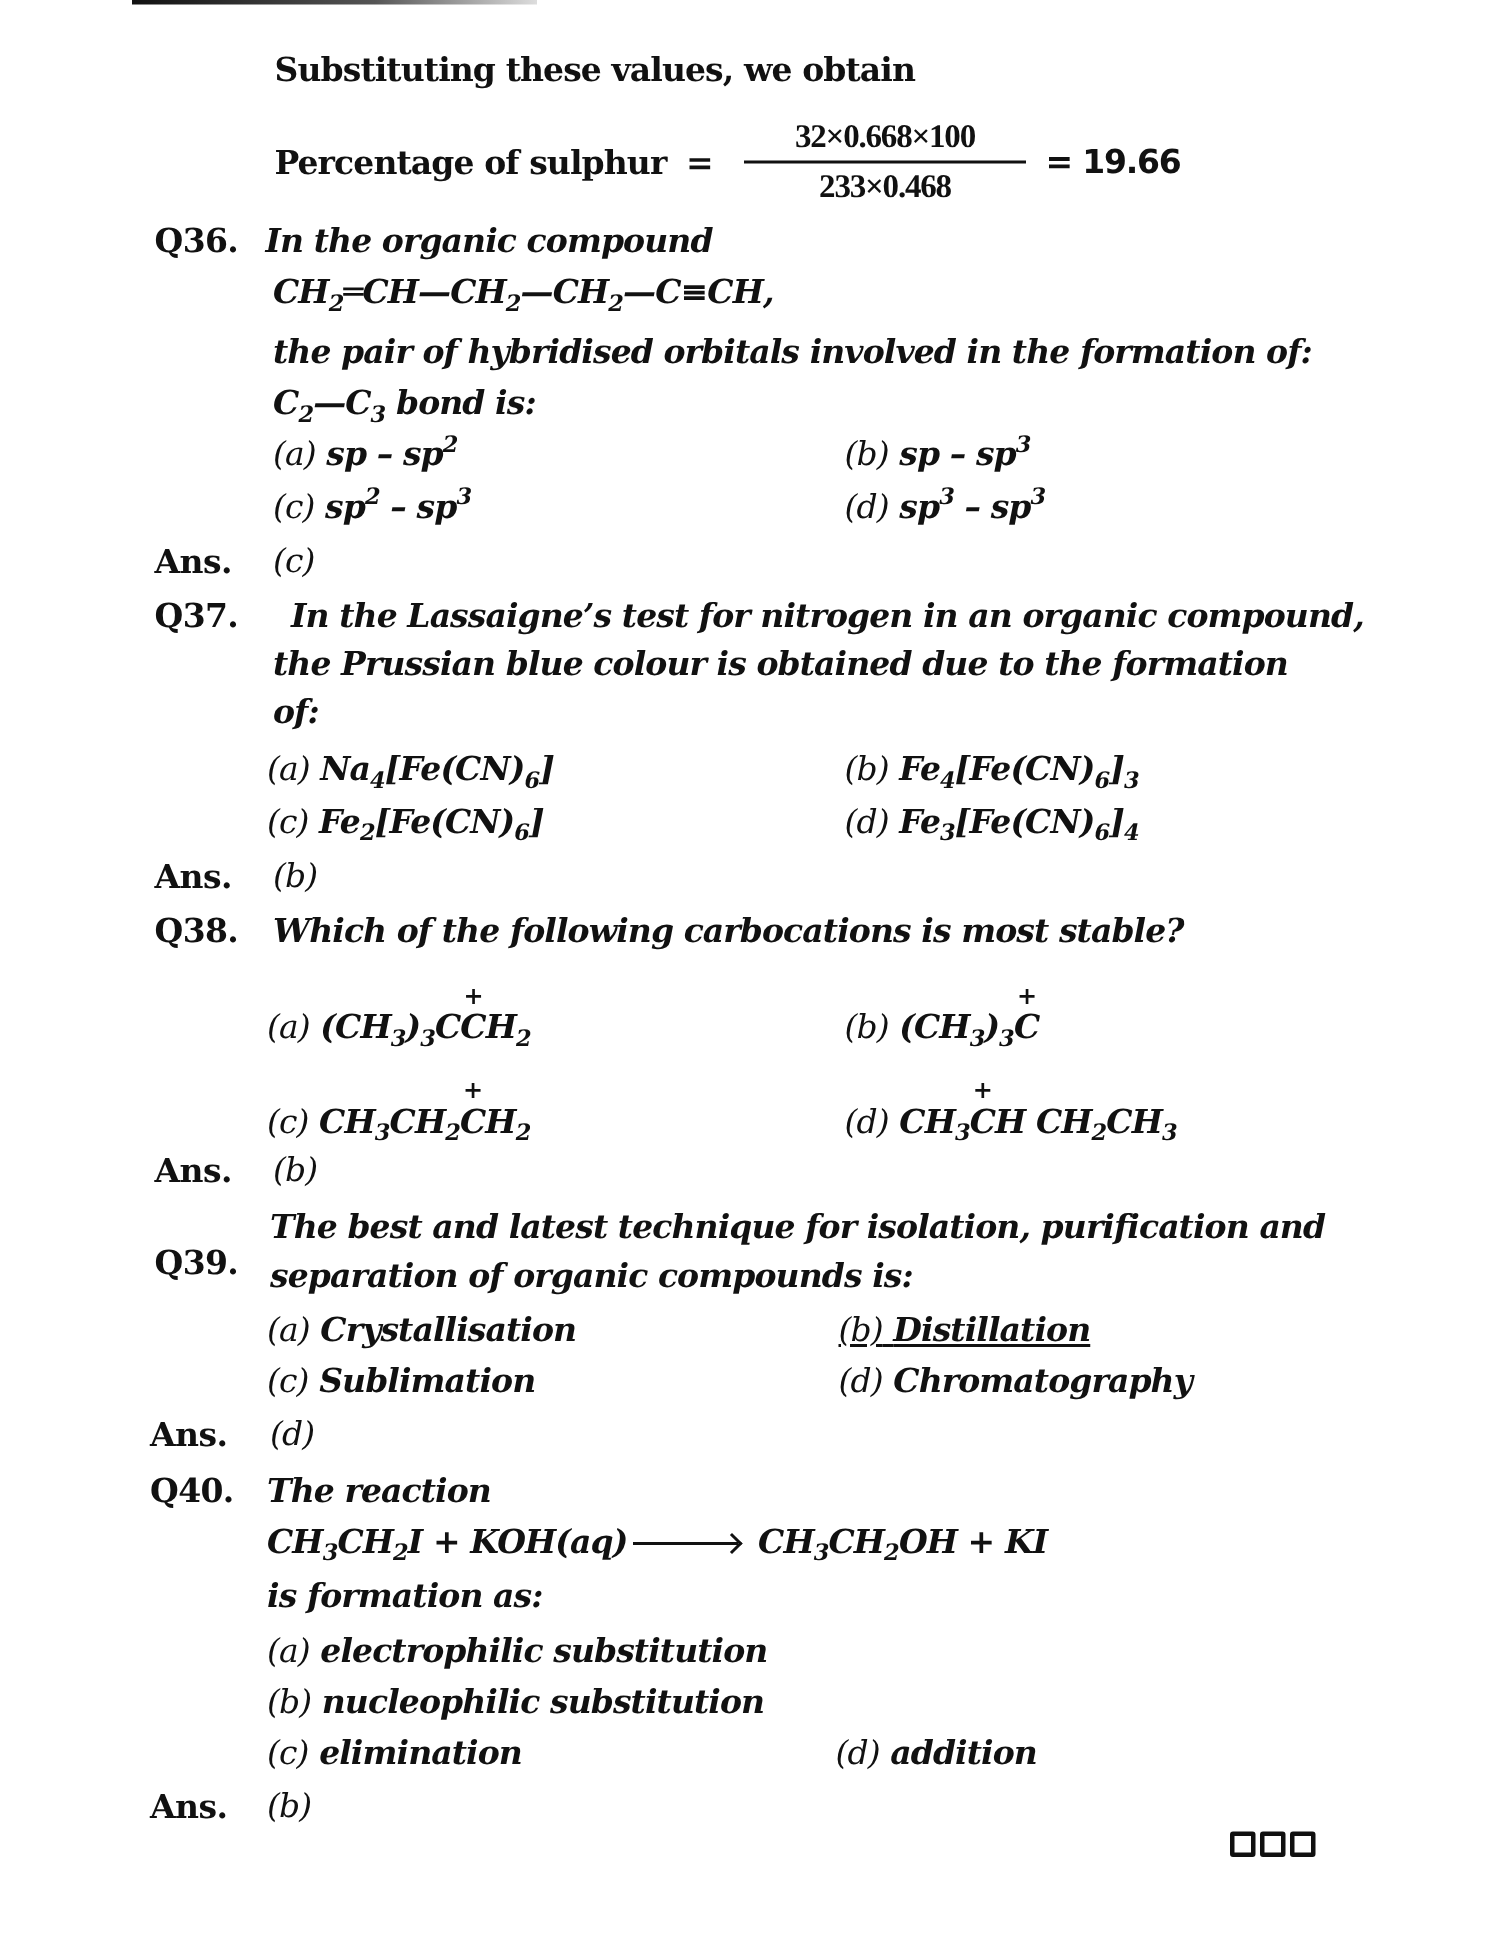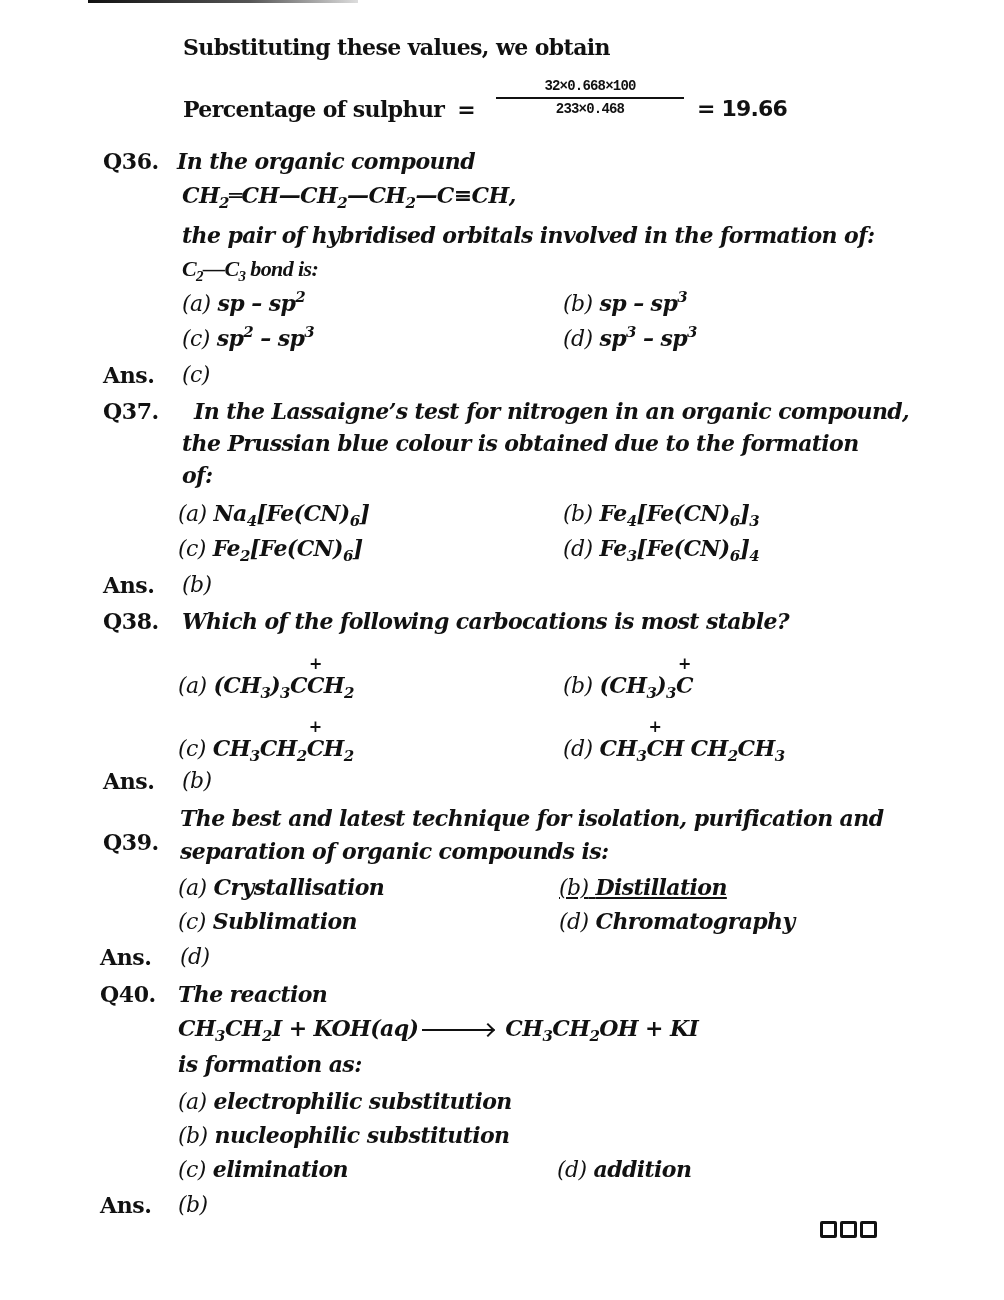--- a/index.html
+++ b/index.html
@@ -12,21 +12,21 @@
     background: linear-gradient(90deg, #111 0%, #555 60%, #ddd 100%); }
   .abs { position: absolute; white-space: nowrap; }
   .b { font-weight: bold; }
   .i { font-style: italic; }
   .bi { font-weight: bold; font-style: italic; }
   .txt { font-size: 22px; letter-spacing: -0.6px; }
   .lbl { font-size: 22px; font-weight: bold; letter-spacing: -0.4px; }
   sub { font-size: 15px; vertical-align: -5px; line-height: 0; }
   sup { font-size: 15px; vertical-align: 9px; line-height: 0; }
   .frac { position: absolute; display: flex; flex-direction: column; align-items: center; }
-  .frac .num, .frac .den { font-size: 14px; font-family: Liberation Mono, monospace; font-weight: bold; letter-spacing: -0.8px; }
+  .frac .num, .frac .den { font-size: 22px; font-family: Liberation Serif, serif; font-weight: bold; letter-spacing: -0.8px; }
   .frac .bar { width: 188px; height: 2px; background: #111; margin: 3px 0 2px 0; }
   .plus-c { position: relative; display: inline-block; }
   .plus-c::before { content: "+"; position: absolute; top: -18px; left: 50%; transform: translateX(-50%);
     font-size: 16px; font-style: normal; font-weight: bold; }
   .arrow-long { display: inline-block; width: 70px; height: 2px; background: #111; position: relative; vertical-align: middle; margin: 0 6px 0 4px; }
   .arrow-long::after { content: ""; position: absolute; right: -1px; top: -4px; width: 8px; height: 8px;
     border-right: 2px solid #111; border-top: 2px solid #111; transform: rotate(45deg); }
   .end-boxes { position: absolute; left: 820px; top: 1221px; display: flex; gap: 3px; }
   .end-boxes span { width: 17px; height: 17px; border: 3px solid #111; border-radius: 2px; box-sizing: border-box; }
 </style>
@@ -41,21 +41,21 @@
   <div class="num">32×0.668×100</div>
   <div class="bar"></div>
   <div class="den">233×0.468</div>
 </div>
 <div class="abs" style="left:697px; top:96px; font-family:'DejaVu Sans','Liberation Sans',sans-serif; font-weight:bold; font-size:22px; letter-spacing:-0.8px;">= 19.66</div>
 
 <div class="abs lbl" style="left:103px; top:148px;">Q36.</div>
 <div class="abs txt bi" style="left:177px; top:148px;">In the organic compound</div>
 <div class="abs txt bi" style="left:182px; top:182px;">CH<sub>2</sub>═CH—CH<sub>2</sub>—CH<sub>2</sub>—C≡CH,</div>
 <div class="abs txt bi" style="left:182px; top:222px;">the pair of hybridised orbitals involved in the formation of:</div>
-<div class="abs txt bi" style="left:182px; top:256px;font-family:Liberation Serif, serif;">C<sub>2</sub>—C<sub>3</sub> bond is:</div>
+<div class="abs txt bi" style="left:182px; top:256px;">C<sub>2</sub>—C<sub>3</sub> bond is:</div>
 <div class="abs txt bi" style="left:182px; top:290px;"><span style="font-weight:normal">(a)</span> sp – sp<sup>2</sup></div>
 <div class="abs txt bi" style="left:563px; top:290px;"><span style="font-weight:normal">(b)</span> sp – sp<sup>3</sup></div>
 <div class="abs txt bi" style="left:182px; top:325px;"><span style="font-weight:normal">(c)</span> sp<sup>2</sup> – sp<sup>3</sup></div>
 <div class="abs txt bi" style="left:563px; top:325px;"><span style="font-weight:normal">(d)</span> sp<sup>3</sup> – sp<sup>3</sup></div>
 <div class="abs lbl" style="left:103px; top:362px;">Ans.</div>
 <div class="abs txt i" style="left:182px; top:362px;">(c)</div>
 
 <div class="abs lbl" style="left:103px; top:398px;">Q37.</div>
 <div class="abs txt bi" style="left:194px; top:398px;">In the Lassaigne’s test for nitrogen in an organic compound,</div>
 <div class="abs txt bi" style="left:182px; top:430px;font-style:italic;">the Prussian blue colour is obtained due to the formation</div>

